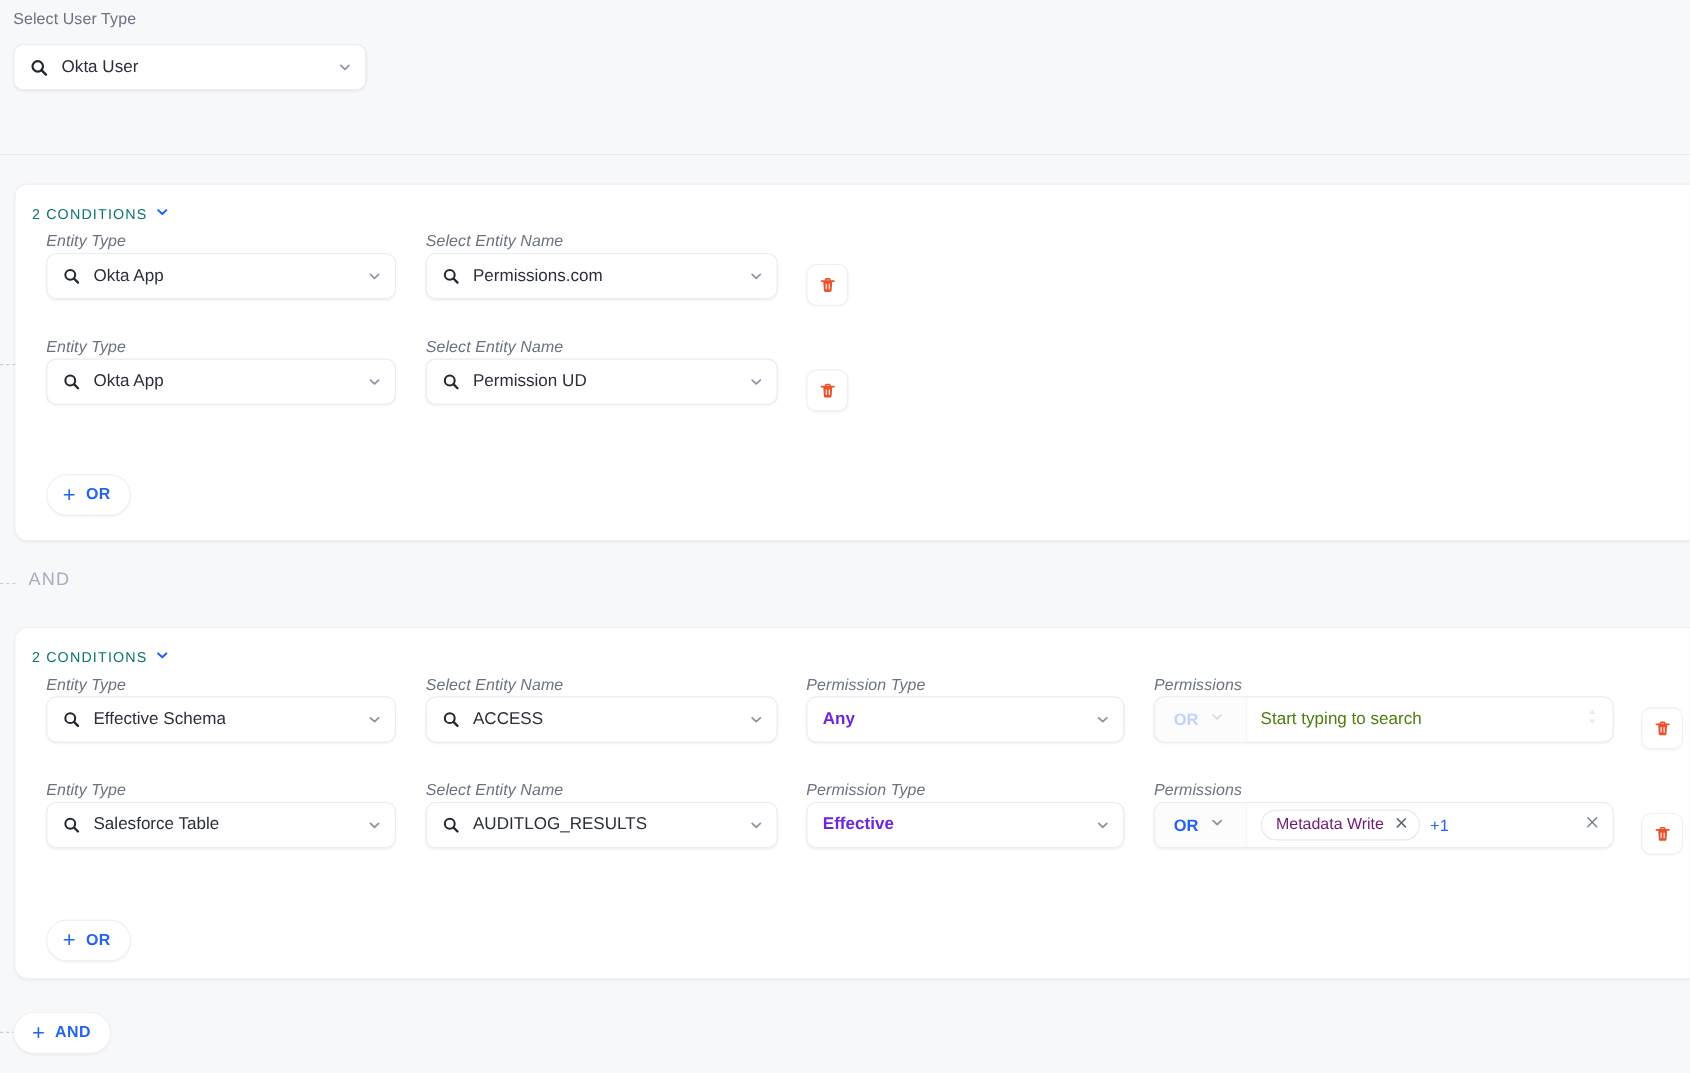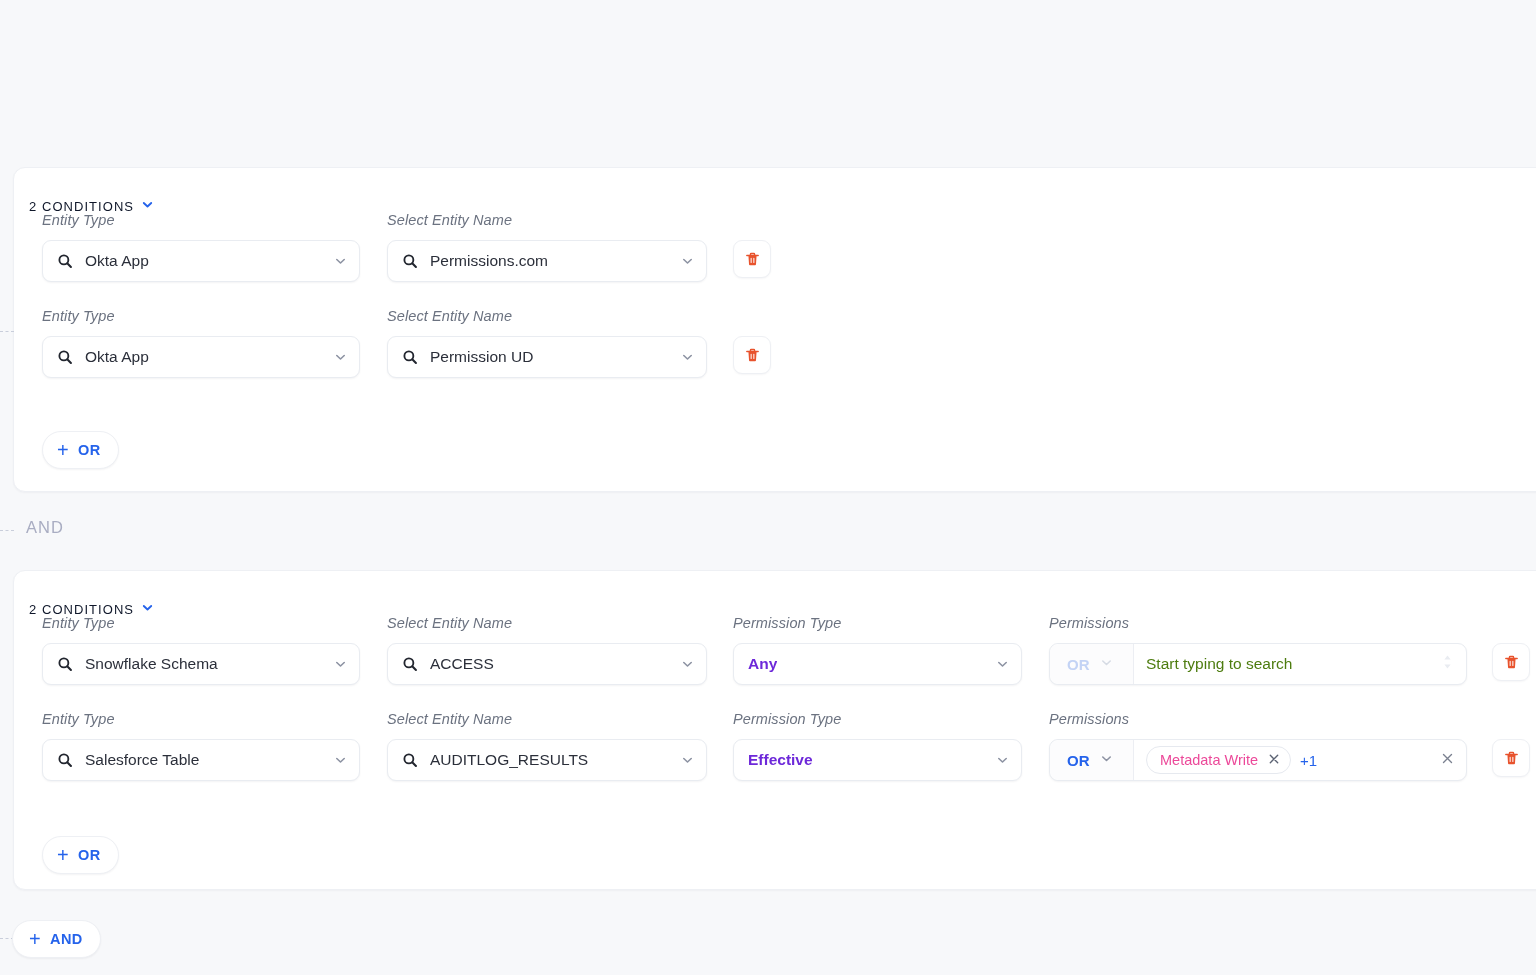--- a/index.html
+++ b/index.html
@@ -48,31 +48,31 @@
     width: 1540px;
     background: #ffffff;
     border: 1px solid #eef0f4;
     border-radius: 12px;
     box-shadow: 0 1px 2px rgba(16,24,40,.04);
   }
   #group-1 { top: 167px; height: 325px; }
   #group-2 { top: 570px; height: 320px; }
 
   .conditions-header {
-    position: absolute; left: 15px; top: 30px;
+    position: absolute; left: 15px; top: 18px;
     display: flex; align-items: center; gap: 7px;
-    font-size: 13px; letter-spacing: 1.05px; color: #0f172a; font-weight: 400; text-align: center;
+    font-size: 13px; letter-spacing: 1.05px; color: #0f766e; font-weight: 400; text-align: center;
   }
 
   
   .cond-row { position: absolute; left: 0; width: 100%; height: 96px; }
 
   .col { position: absolute; top: 0; }
   .col .field-label { position: absolute; left: 0; top: 0; font-style: italic; }
-  .col .ctl { position: absolute; left: 0; top: 27px; }
+  .col .ctl { position: absolute; left: 0; top: 17px; }
 
   .c-entity-type { left: 28px; width: 318px; }
   .c-entity-name { left: 373px; width: 320px; }
   .c-perm-type   { left: 719px; width: 289px; }
   .c-perms       { left: 1035px; width: 418px; }
 
   .c-entity-type .ctl, .c-entity-name .ctl { width: 318px; }
   .c-entity-name .ctl { width: 320px; }
   .c-perm-type .ctl { width: 289px; }
 
@@ -96,21 +96,21 @@
   .perm-combo .op-label { font-size: 15px; font-weight: 700; color: #2563eb; }
   .perm-combo .tags {
     flex: 1 1 auto; display: flex; align-items: center; gap: 9px;
     padding: 0 10px 0 12px; position: relative; overflow: hidden;
   }
   .perm-combo .placeholder { font-size: 15.5px; color: #4d7c0f; }
   .chip {
     display: inline-flex; align-items: center; gap: 10px;
     height: 28px; padding: 0 10px 0 13px;
     border: 1px solid #e6e9ef; border-radius: 14px;
-    font-size: 14.5px; color: #ec4899; background: #fff; white-space: nowrap;
+    font-size: 14.5px; color: #701a75; background: #fff; white-space: nowrap;
   }
   .plus-more { font-size: 15px; color: #2563eb; }
   .combo-clear { position: absolute; right: 12px; top: 50%; transform: translateY(-50%); }
   .combo-spin  { position: absolute; right: 13px; top: 50%; transform: translateY(-50%); }
 
   .perm-combo.is-disabled { background: #fff; }
   .perm-combo.is-disabled .op { background: #fcfcfd; }
   .perm-combo.is-disabled .op-label { color: #c3d3f5; }
   .perm-combo.is-disabled .op .chev svg { stroke: #d6dbe4; }
 
@@ -147,20 +147,37 @@
   .add-and {
     position: absolute; left: 12px; top: 920px;
     padding-left: 16px;
   }
 </style>
 </head>
 <body>
 
 <div class="page">
 
+  <div class="top-section">
+    <div class="field-label">Select User Type</div>
+    <div class="select-box user-type-select">
+      <span class="mag">
+        <svg width="17" height="17" viewBox="0 0 20 20" fill="none">
+          <circle cx="8.6" cy="8.6" r="5.6" stroke="#22262f" stroke-width="2.3"></circle>
+          <line x1="12.8" y1="12.8" x2="17.4" y2="17.4" stroke="#22262f" stroke-width="2.6" stroke-linecap="round"></line>
+        </svg>
+      </span>
+      <span class="val">Okta User</span>
+      <span class="chev">
+        <svg width="13" height="13" viewBox="0 0 14 14" fill="none">
+          <path d="M3 5.4 L7 9.2 L11 5.4" stroke="#8d93a3" stroke-width="1.7" stroke-linecap="round" stroke-linejoin="round"></path>
+        </svg>
+      </span>
+    </div>
+  </div>
 
   <div class="group-card" id="group-1">
     <div class="conditions-header">
       <span>2 CONDITIONS</span>
       <span>
         <svg width="13" height="13" viewBox="0 0 14 14" fill="none">
           <path d="M3 5.4 L7 9.2 L11 5.4" stroke="#2563eb" stroke-width="2" stroke-linecap="round" stroke-linejoin="round"></path>
         </svg>
       </span>
     </div>
@@ -280,21 +297,21 @@
     <div class="cond-row" style="top:45px">
       <div class="col c-entity-type">
         <div class="field-label">Entity Type</div>
         <div class="ctl select-box">
           <span class="mag">
             <svg width="16" height="16" viewBox="0 0 20 20" fill="none">
                 <circle cx="8.6" cy="8.6" r="5.6" stroke="#22262f" stroke-width="2.3"></circle>
                 <line x1="12.8" y1="12.8" x2="17.4" y2="17.4" stroke="#22262f" stroke-width="2.6" stroke-linecap="round"></line>
               </svg>
           </span>
-          <span class="val">Snowflake Schema</span>
+          <span class="val">Effective Schema</span>
           <span class="chev">
             <svg width="13" height="13" viewBox="0 0 14 14" fill="none">
                 <path d="M3 5.4 L7 9.2 L11 5.4" stroke="#8d93a3" stroke-width="1.7" stroke-linecap="round" stroke-linejoin="round"></path>
               </svg>
           </span>
         </div>
       </div>
       <div class="col c-entity-name">
         <div class="field-label">Select Entity Name</div>
         <div class="ctl select-box">

